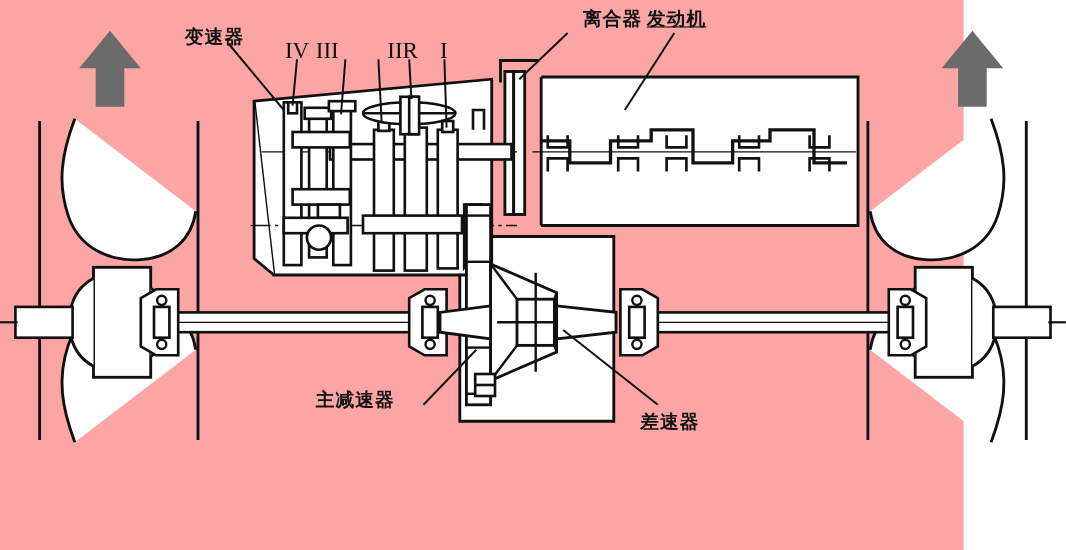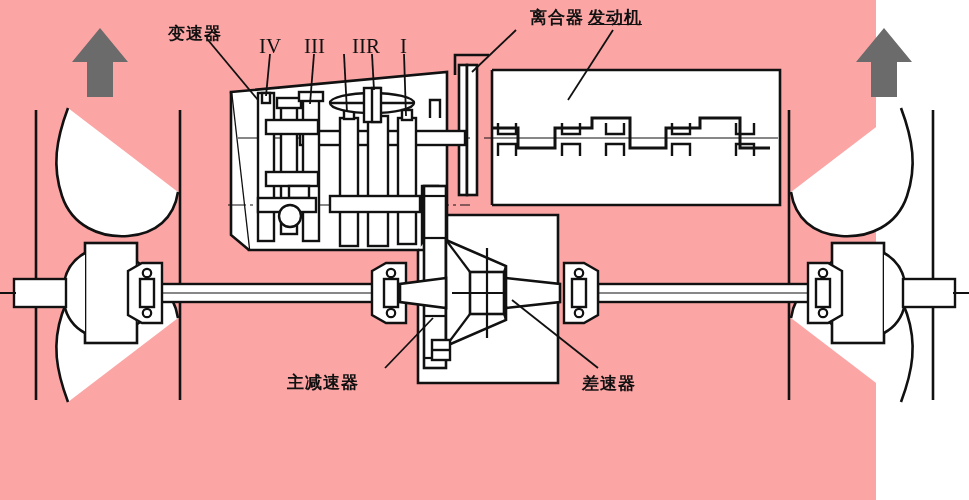--- a/index.html
+++ b/index.html
@@ -237,24 +237,24 @@
       <line x1="613" y1="30" x2="568" y2="100"></line>
       <line x1="385" y1="368" x2="433" y2="318"></line>
       <line x1="598" y1="368" x2="512" y2="300"></line>
     </g>
 
   </svg>
 
   <div class="lbl cjk" style="left:168px;top:22px;">变速器</div>
 
   <div class="lbl rom" style="left:259px;top:34px;">IV</div>
-  <div class="lbl rom" style="left:304px;top:34px;text-align:center;">III</div>
+  <div class="lbl rom" style="left:287px;top:34px;text-align:center;">III</div>
   <div class="lbl rom" style="left:352px;top:34px;">II</div>
   <div class="lbl rom" style="left:366px;top:34px;">R</div>
   <div class="lbl rom" style="left:400px;top:34px;">I</div>
 
   <div class="lbl cjk" style="left:492px;top:6px;margin-left:38px;">离合器</div>
   <div class="lbl cjk" style="left:588px;top:6px;text-decoration:underline;">发动机</div>
 
-  <div class="lbl cjk" style="left:287px;top:371px;">主减速器</div>
+  <div class="lbl cjk" style="left:287px;top:352px;">主减速器</div>
   <div class="lbl cjk" style="left:582px;top:372px;text-align:center;">差速器</div>
 
 </div>
 
 </body></html>

